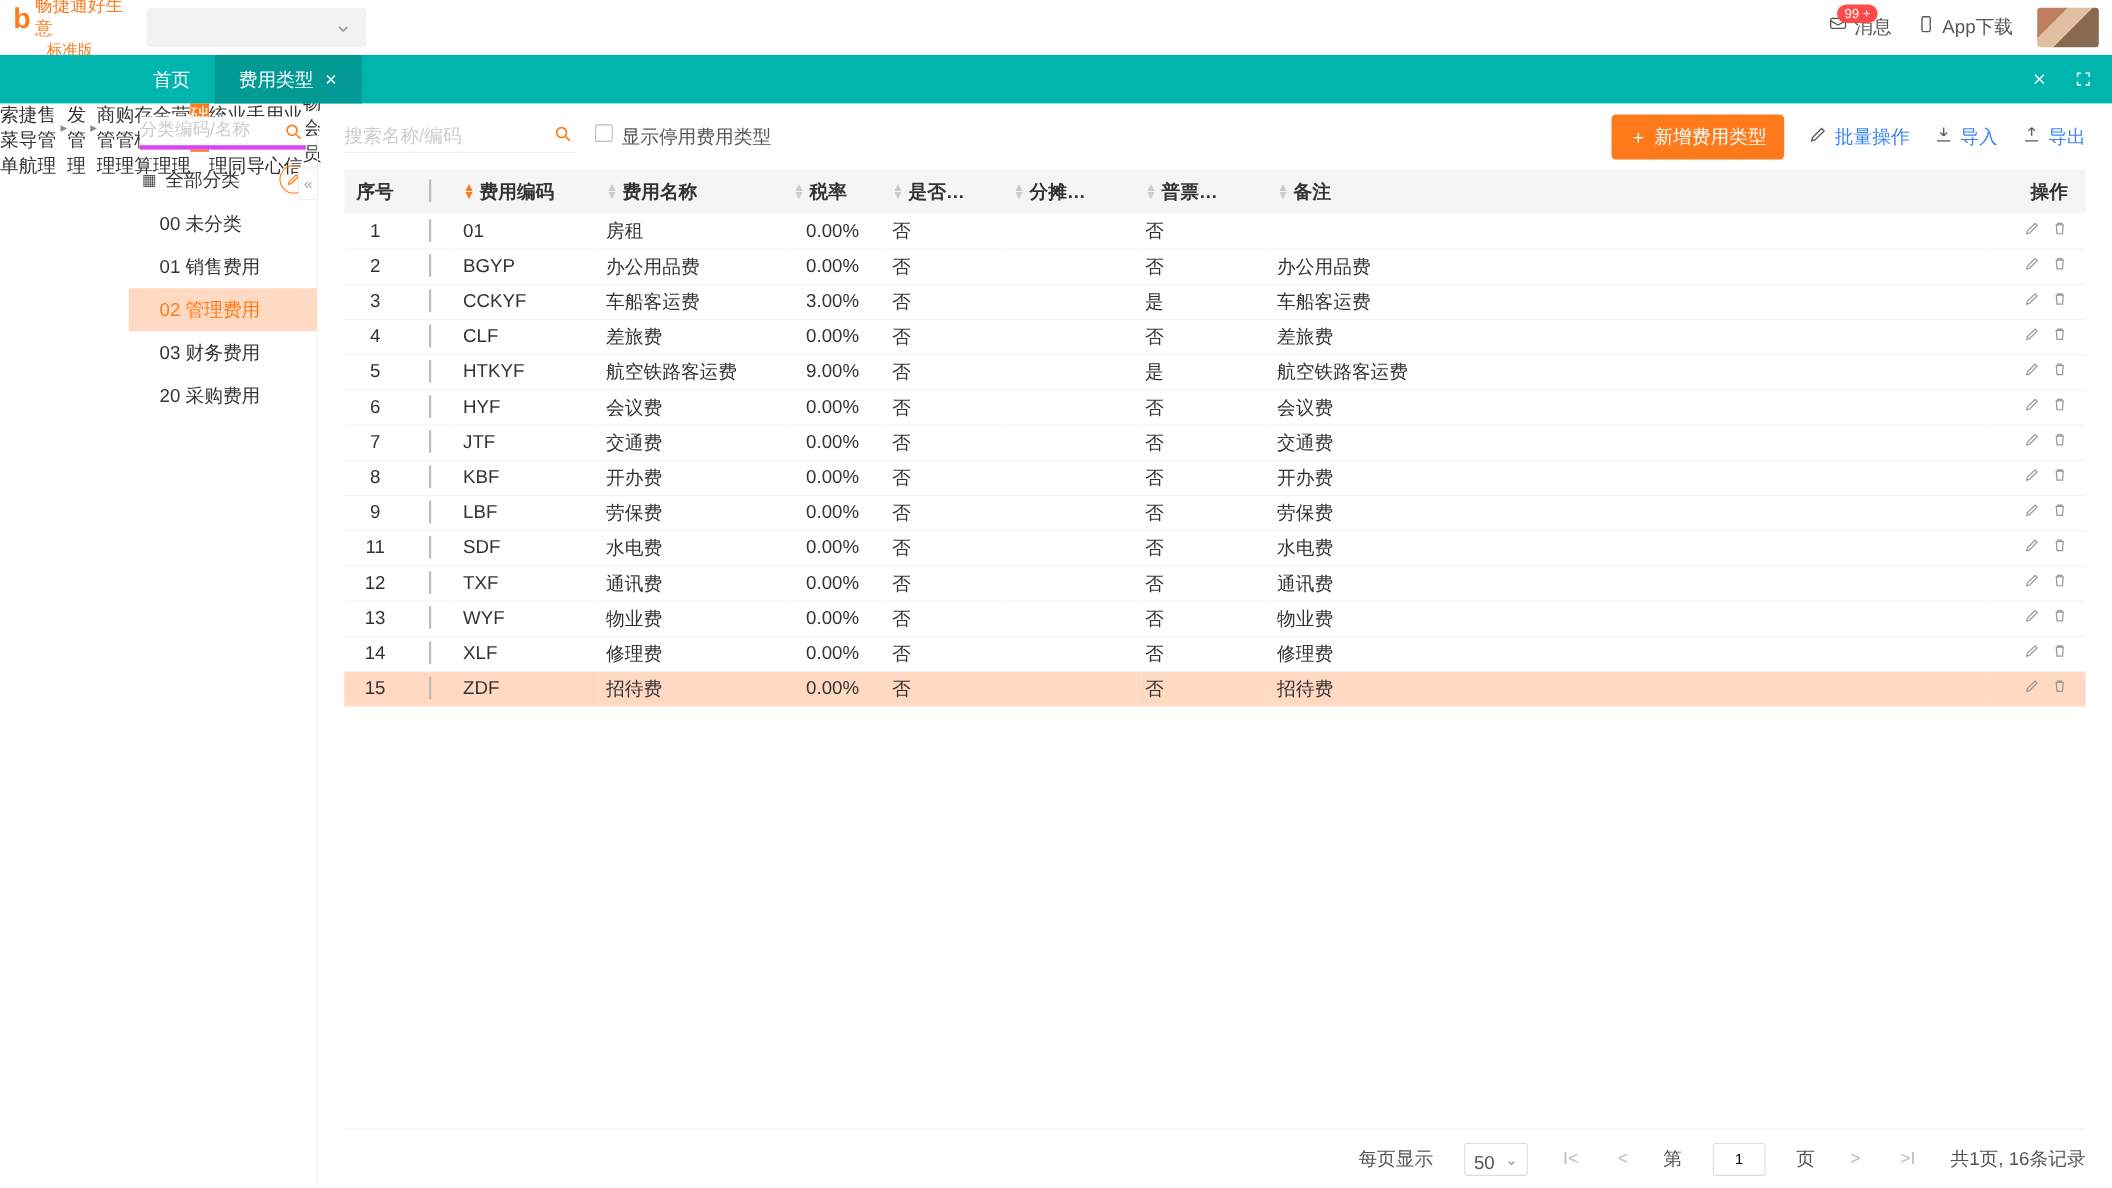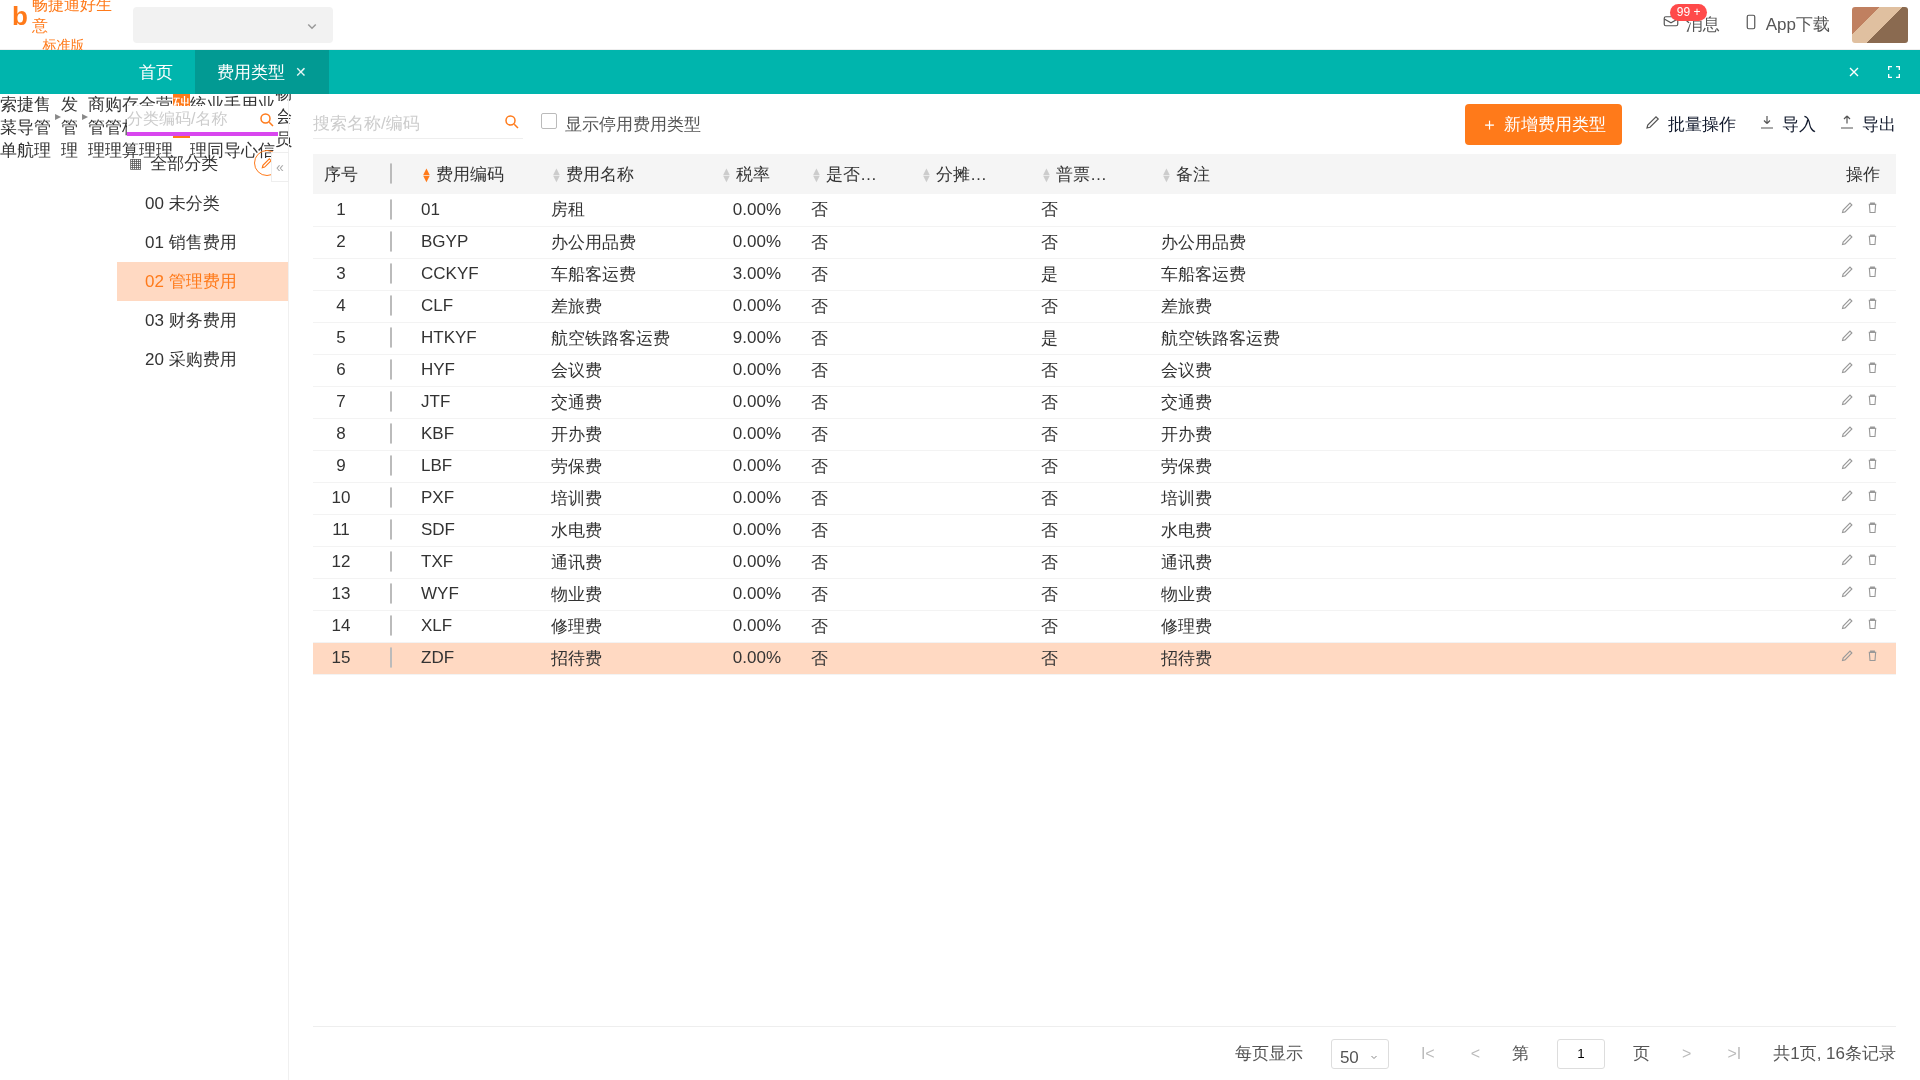--- a/index.html
+++ b/index.html
@@ -46,25 +46,25 @@
 .main{flex:1;display:flex;flex-direction:column}
 .toolbar{height:60px;display:flex;align-items:center;padding:0 24px;gap:18px}
 .tb-search{position:relative;width:210px}
 .tb-search input{width:100%;height:30px;border:none;border-bottom:1px solid #eee;outline:none;font-size:17px}
 .tb-search input::placeholder{color:#ccc}
 .tb-search .ico{position:absolute;right:2px;top:4px;color:#ff7a1a;font-size:18px}
 .chk-line{display:flex;align-items:flex-start;gap:8px;color:#555;font-size:17px}
 .chk{width:16px;height:16px;border:1px solid #bbb;border-radius:2px}
 .tb-right{margin-left:auto;display:flex;align-items:center;gap:22px}
 .btn-primary{background:#ff7a1a;color:#fff;padding:9px 16px;border-radius:4px;font-size:17px;display:flex;align-items:center;gap:6px}
-.tb-link{display:flex;align-items:center;gap:6px;color:#0f172a;font-size:17px}
+.tb-link{display:flex;align-items:center;gap:6px;color:#3b82f6;font-size:17px}
 
 .tbl-wrap{flex:1;padding:0 24px;overflow:auto}
 table{width:100%;border-collapse:collapse}
-thead th{background:#f5f5f5;height:40px;text-align:left;font-weight:400;color:#333;padding:0 8px;font-size:17px;white-space:nowrap}
+thead th{background:#f5f5f5;height:40px;text-align:left;font-weight:700;color:#333;padding:0 8px;font-size:17px;white-space:nowrap}
 thead th .sort{color:#ccc;font-size:11px;display:inline-flex;flex-direction:column;line-height:7px;margin-right:4px;vertical-align:middle}
 thead th.sorted .sort{color:#ff7a1a}
 tbody td{height:32px;padding:0 8px;font-size:17px;white-space:nowrap}
 tbody tr{border-bottom:1px solid #f3f3f3}
 tbody tr.hover{background:#ffd9c2}
 td.idx,th.idx{text-align:center;width:56px}
 td.ck,th.ck{width:44px;text-align:center}
 td.rate{text-align:right;width:90px;padding-right:22px}
 th.rate{width:90px}
 td.op,th.op{text-align:right;width:90px;padding-right:16px}
@@ -439,36 +439,20 @@
               <td></td>
               <td>否</td>
               <td>劳保费</td>
               <td class="op"><span><svg width="15" height="15" viewBox="0 0 24 24">
                     <path d="M4 20l4-1 11-11-3-3L5 16l-1 4z" fill="none" stroke="#999" stroke-width="1.8"></path>
                   </svg></span><span><svg width="15" height="15" viewBox="0 0 24 24">
                     <path d="M6 7h12M9 7V5h6v2m-8 0l1 13h8l1-13" fill="none" stroke="#999" stroke-width="1.8"></path>
                   </svg></span></td>
             </tr>
             <tr>
-              <td class="idx">10</td>
-              <td class="ck"><span class="chk"></span></td>
-              <td>PXF</td>
-              <td>培训费</td>
-              <td class="rate">0.00%</td>
-              <td>否</td>
-              <td></td>
-              <td>否</td>
-              <td>培训费</td>
-              <td class="op"><span><svg width="15" height="15" viewBox="0 0 24 24">
-                    <path d="M4 20l4-1 11-11-3-3L5 16l-1 4z" fill="none" stroke="#999" stroke-width="1.8"></path>
-                  </svg></span><span><svg width="15" height="15" viewBox="0 0 24 24">
-                    <path d="M6 7h12M9 7V5h6v2m-8 0l1 13h8l1-13" fill="none" stroke="#999" stroke-width="1.8"></path>
-                  </svg></span></td>
-            </tr>
-            <tr>
               <td class="idx">11</td>
               <td class="ck"><span class="chk"></span></td>
               <td>SDF</td>
               <td>水电费</td>
               <td class="rate">0.00%</td>
               <td>否</td>
               <td></td>
               <td>否</td>
               <td>水电费</td>
               <td class="op"><span><svg width="15" height="15" viewBox="0 0 24 24">

